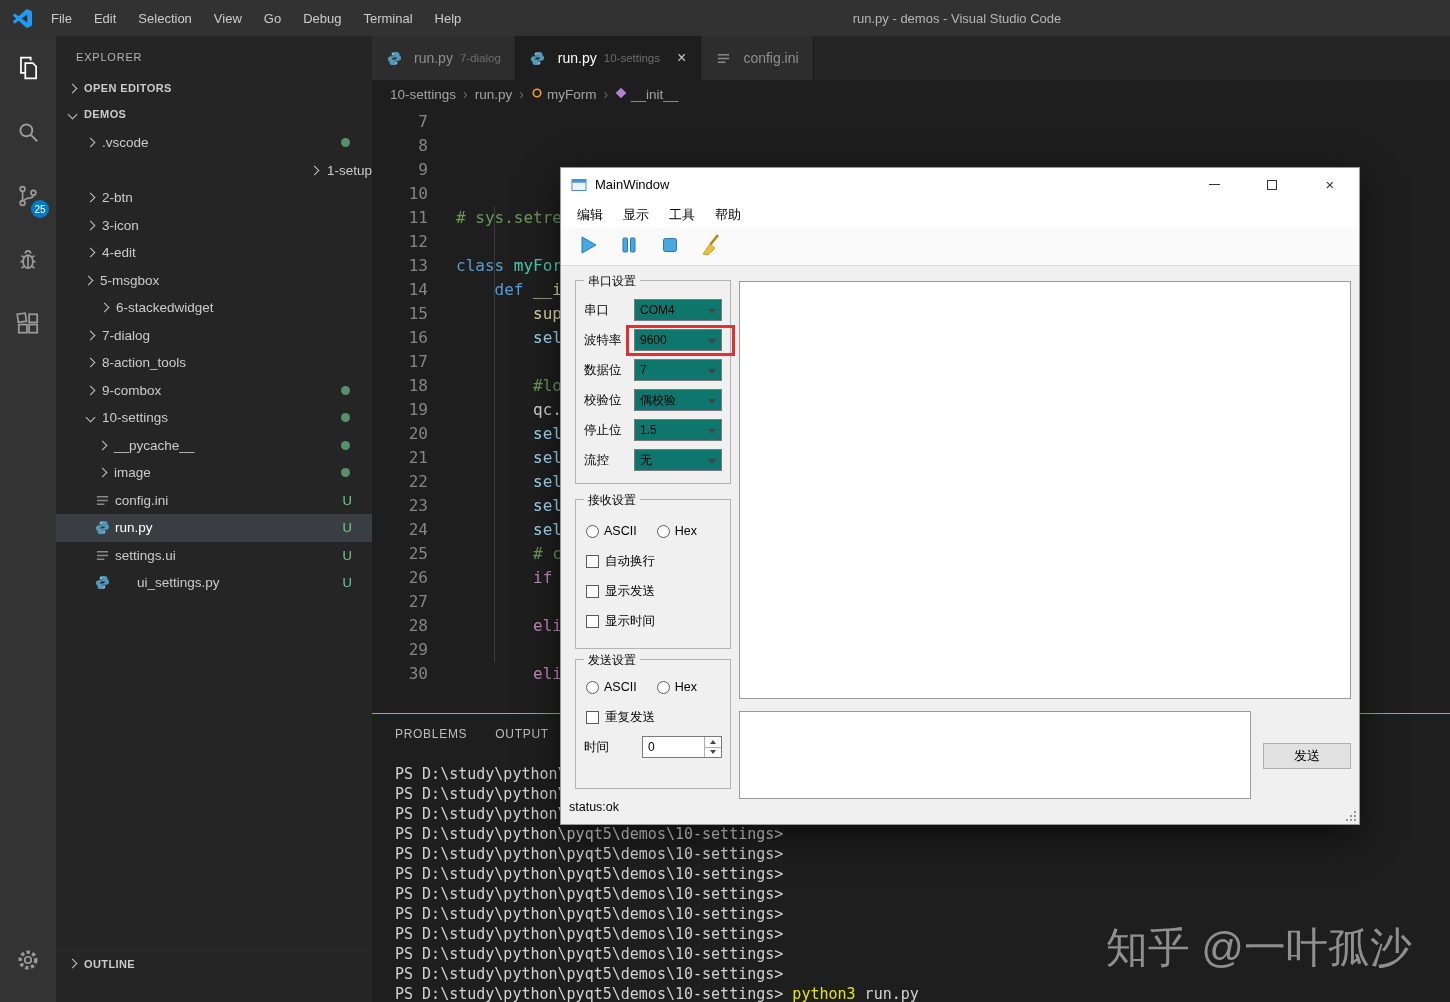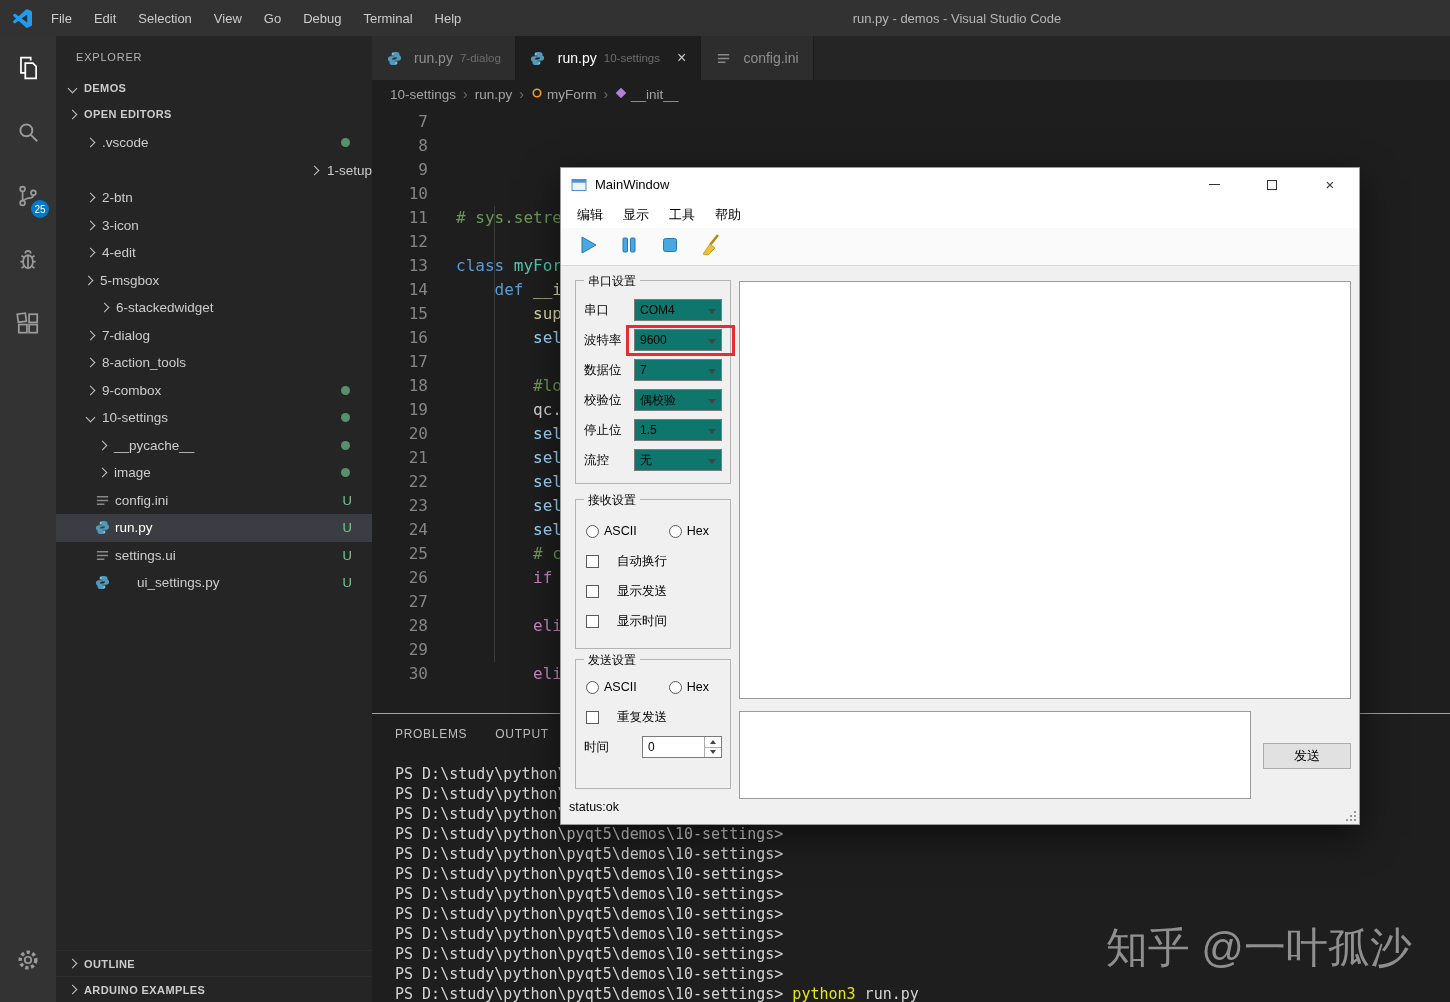--- a/index.html
+++ b/index.html
@@ -91,21 +91,21 @@
   .groupbox{position:absolute;left:14px;width:156px;border:1px solid #b4b4b4}
   .gb-title{position:absolute;top:-8px;left:8px;background:#f0f0f0;padding:0 4px;font-size:12px}
   .gb-serial{top:14px;height:204px;padding-top:14px}
   .gb-recv{top:233px;height:150px;padding-top:16px}
   .gb-send{top:393px;height:130px;padding-top:12px}
   .field-row{display:flex;align-items:center;height:30px;padding:0 8px;position:relative}
   .field-label{font-size:12.5px;white-space:nowrap}
   .combo{margin-left:auto;width:88px;height:22px;background:#0f766e;border:1px solid #7a7a7a;display:flex;align-items:center;font-size:12px;padding-left:5px;position:relative;cursor:pointer}
   .combo .arr{position:absolute;right:5px;top:9px;width:0;height:0;border-left:4px solid transparent;border-right:4px solid transparent;border-top:5px solid #444}
   .field-row.hl::after{content:"";position:absolute;left:50px;right:-5px;top:0;bottom:-1px;border:3px solid #e42f2f}
-  .opt-row{display:flex;align-items:center;height:30px;padding:0 10px;gap:18px}
+  .opt-row{display:flex;align-items:center;height:30px;padding:0 10px;gap:6px}
   .radio{width:13px;height:13px;border:1px solid #5a5a5a;border-radius:50%;background:#fff;flex:none}
   .checkbox{width:13px;height:13px;border:1px solid #5a5a5a;background:#fff;flex:none}
   .opt-label{font-size:12.5px;margin-right:14px}
   .spin{margin-left:auto;width:80px;height:22px;background:#fff;border:1px solid #7a7a7a;position:relative;font-size:12px;display:flex;align-items:center;padding-left:5px}
   .spin-btns{position:absolute;right:0;top:0;width:17px;height:20px;border-left:1px solid #adadad;display:flex;flex-direction:column}
   .spin-btns span{flex:1;display:flex;align-items:center;justify-content:center}
   .spin-btns span:first-child{border-bottom:1px solid #adadad}
   .tri-up{width:0;height:0;border-left:3.5px solid transparent;border-right:3.5px solid transparent;border-bottom:4px solid #444}
   .tri-down{width:0;height:0;border-left:3.5px solid transparent;border-right:3.5px solid transparent;border-top:4px solid #444}
   .recv-area{position:absolute;left:178px;top:15px;width:612px;height:418px;background:#fff;border:1px solid #9a9a9a}
@@ -179,29 +179,29 @@
           <circle cx="12" cy="12" r="7.2" stroke-width="3.2" stroke-dasharray="3 2.4"></circle>
           <circle cx="12" cy="12" r="3" stroke-width="1.6"></circle>
         </svg>
     </div>
   </div>
 
   <div class="sidebar">
     <div class="sb-title">EXPLORER</div>
     <div class="sb-section">
       <span class="tw">
+          <span class="chev collapsed"></span>
+        </span>
+      <span>OPEN EDITORS</span>
+    </div>
+    <div class="sb-section">
+      <span class="tw">
           <span class="chev expanded"></span>
         </span>
       <span>DEMOS</span>
-    </div>
-    <div class="sb-section">
-      <span class="tw">
-          <span class="chev collapsed"></span>
-        </span>
-      <span>OPEN EDITORS</span>
     </div>
     <div class="tree">
         <div class="tree-row" style="padding-left: 26px;">
           <span class="tw">
             <span class="chev collapsed"></span>
           </span>
           <span class="tree-label">.vscode</span>
           <span class="dot"></span>
         </div>
         <div class="tree-row" style="padding-left: 26px; justify-content: flex-end;">
@@ -325,26 +325,20 @@
           </span>
           <span class="tree-label">ui_settings.py</span>
           <span class="badge-u">U</span>
         </div>
       </div>
     <div class="sb-section bottom1">
       <span class="tw">
           <span class="chev collapsed"></span>
         </span>
       <span>OUTLINE</span>
-    </div>
-    <div class="sb-section bottom0">
-      <span class="tw">
-          <span class="chev collapsed"></span>
-        </span>
-      <span>ARDUINO EXAMPLES</span>
     </div>
   </div>
 
   <div class="editor-col">
     <div class="tabsbar">
         <div class="tab">
           <span class="file-icon">
             <svg viewBox="0 0 16 16" width="15" height="15">
               <path fill="#519aba" d="M7.9 1c-1.9 0-3 .9-3 2.2V5h3.2v.6H3.9C2.3 5.6 1 6.7 1 8.5s1.2 2.9 2.6 2.9h1.5V9.7c0-1.5 1.3-2.7 2.8-2.7h3.2c1.2 0 2.2-1 2.2-2.2V3.2C13.3 1.9 11.8 1 9.9 1z"></path>
               <path fill="#519aba" d="M8.1 15c1.9 0 3-.9 3-2.2V11H7.9v-.6h4.2c1.6 0 2.9-1.1 2.9-2.9S13.8 4.6 12.4 4.6h-1.5v1.7c0 1.5-1.3 2.7-2.8 2.7H4.9c-1.2 0-2.2 1-2.2 2.2v1.6C2.7 14.1 4.2 15 6.1 15z"></path>

